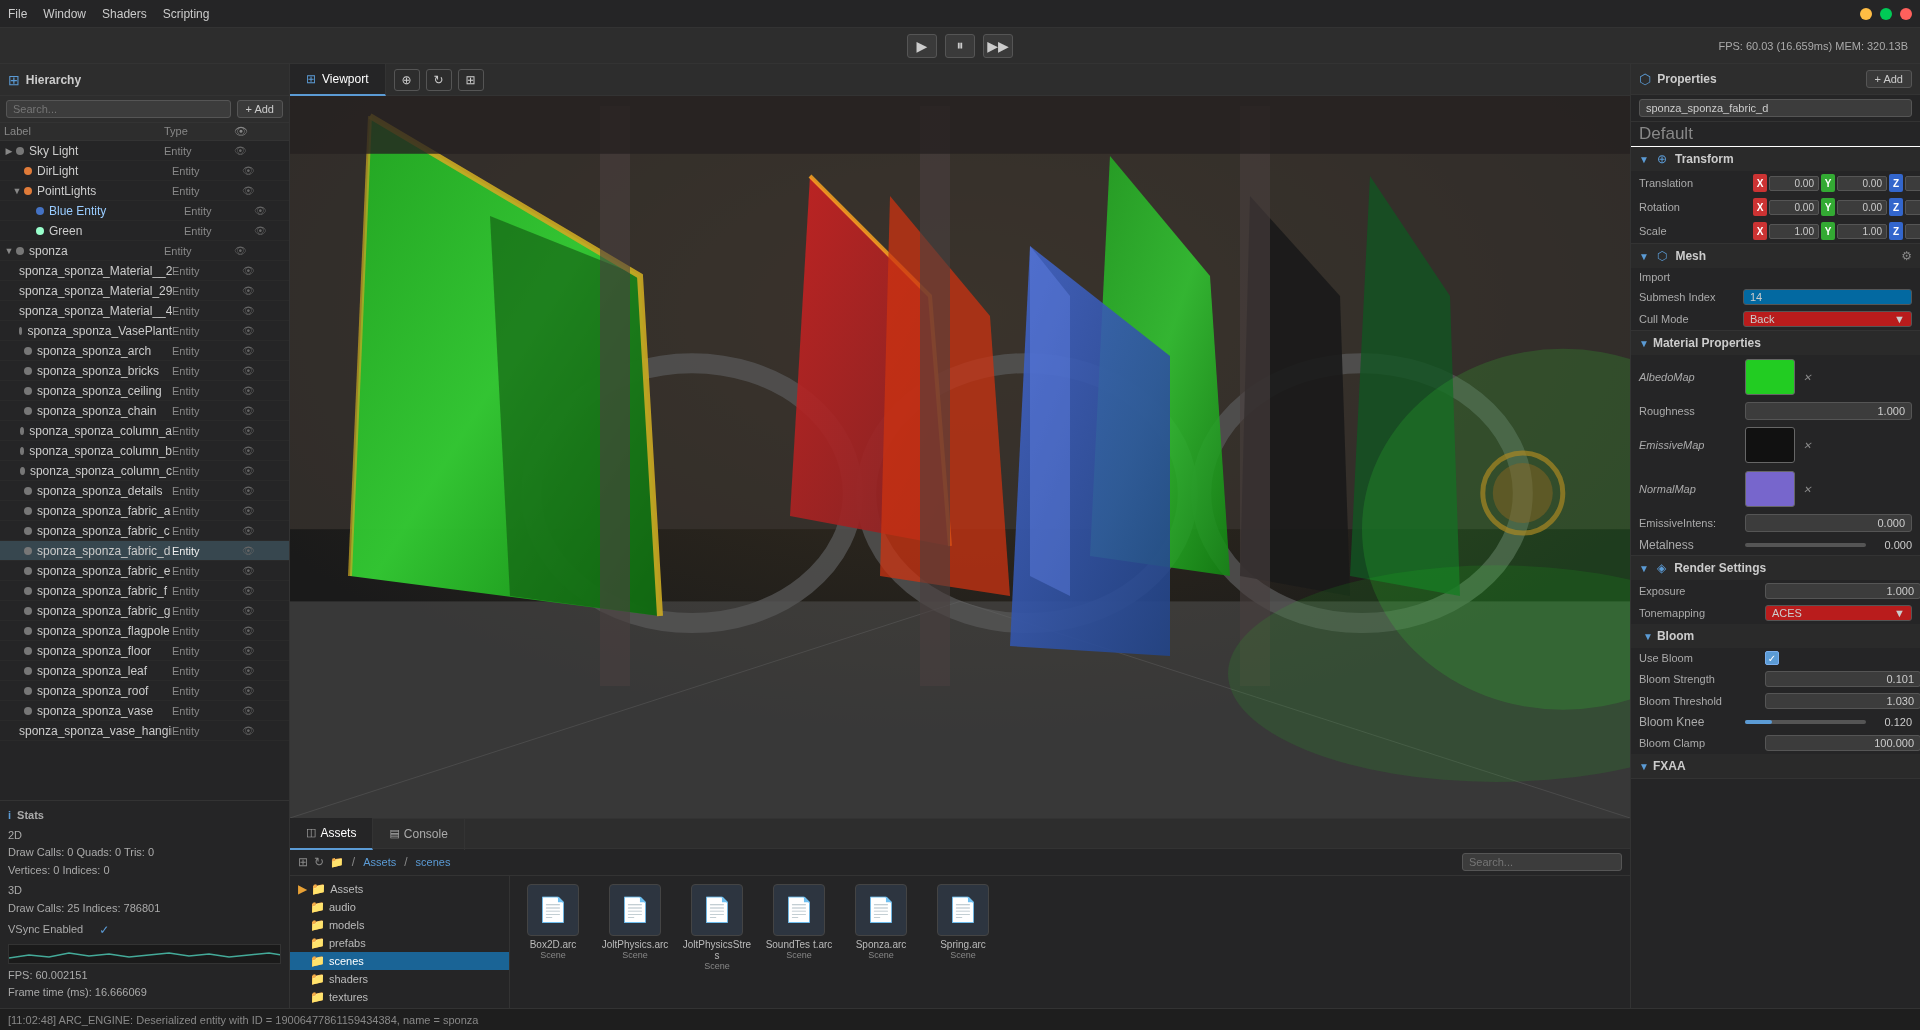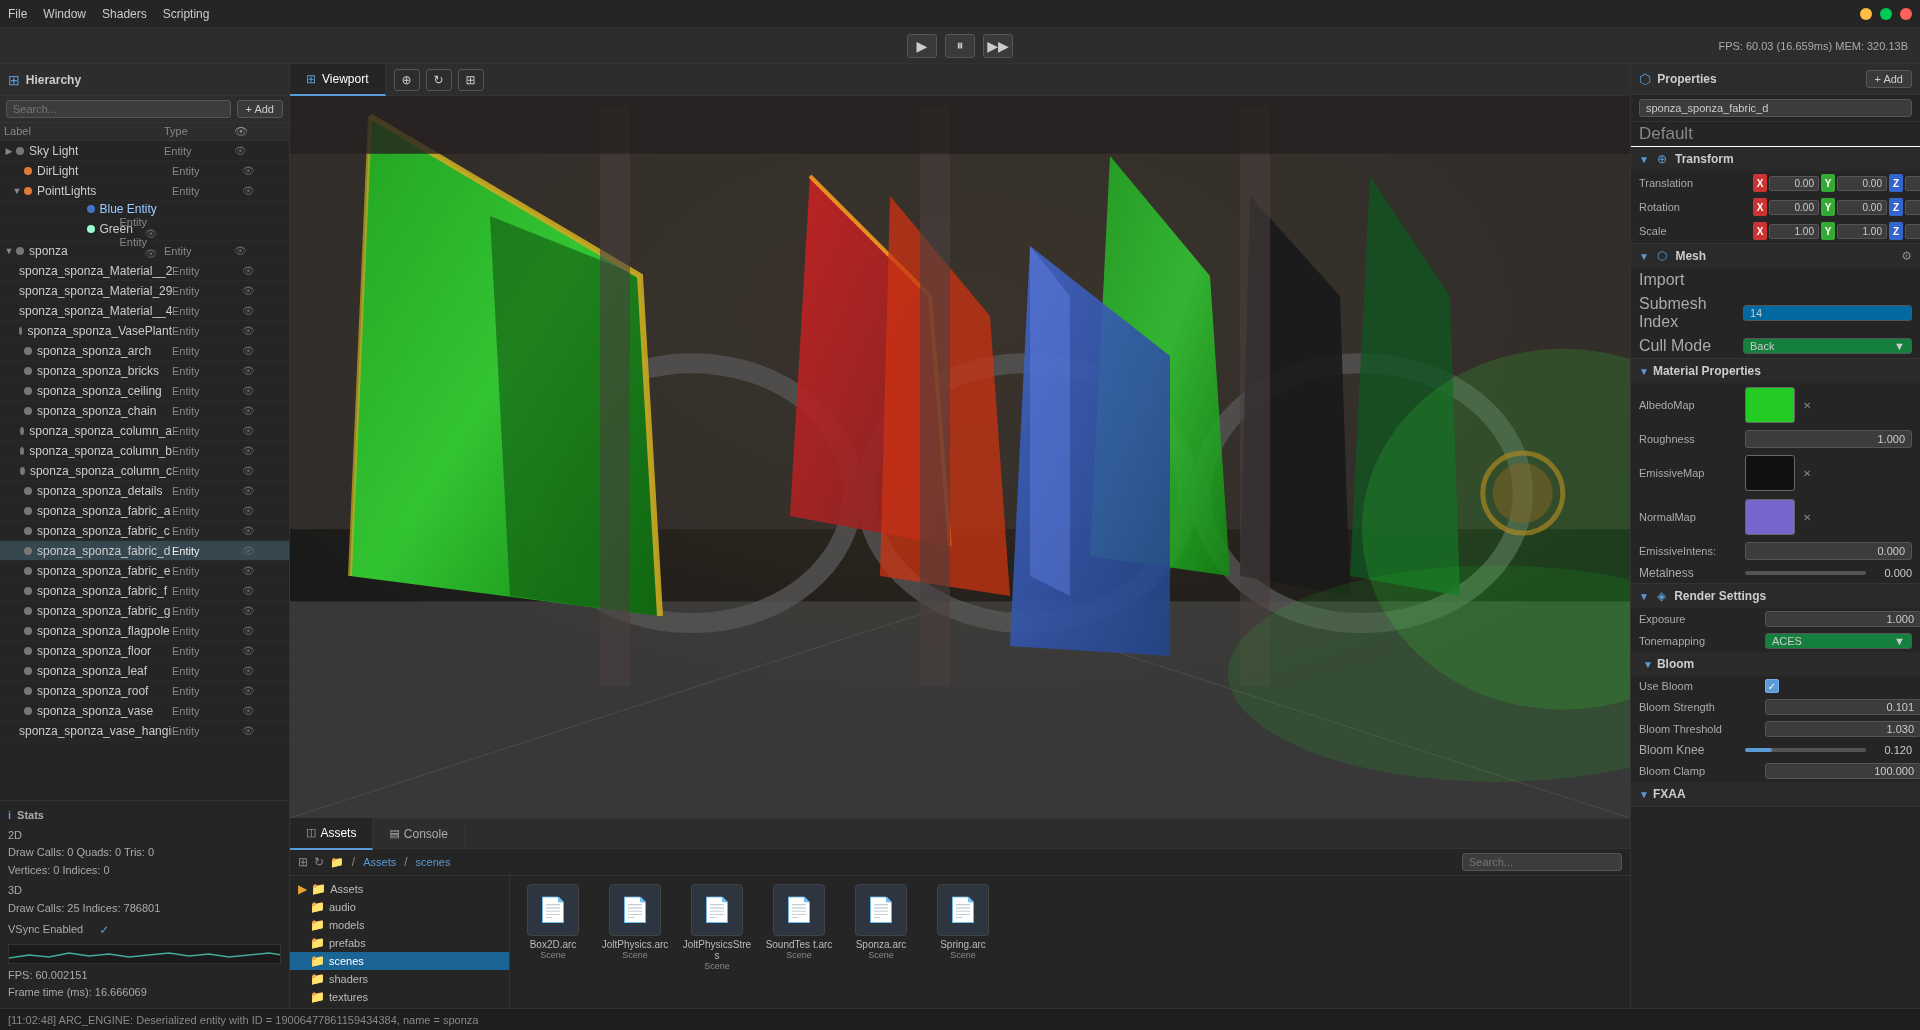--- a/index.html
+++ b/index.html
@@ -178,21 +178,21 @@
       flex-shrink: 0;
       color: #888;
       font-size: 11px;
     }
     .row-vis {
       width: 20px;
       color: #666;
       font-size: 10px;
     }
     .indent1 { padding-left: 12px; }
-    .indent2 { padding-left: 24px; flex-direction: column; }
+    .indent2 { padding-left: 24px; }
 
     .tree-icon {
       width: 10px; height: 10px;
       display: inline-flex; align-items: center; justify-content: center;
       color: #888; font-size: 9px;
     }
     .entity-dot {
       width: 8px; height: 8px;
       border-radius: 50%;
       display: inline-block;
@@ -474,49 +474,50 @@
       text-align: right;
     }
 
     
     .prop-row-single {
       display: flex;
       align-items: center;
       padding: 3px 8px;
       gap: 4px;
     }
-    .prop-label-s { flex-shrink: 0; font-size: 16px; color: #aaa; width: 100px; }
+    .prop-label-s { flex-shrink: 0; font-size: 11px; color: #aaa; width: 100px; }
     .prop-input {
       flex: 1;
       background: #0369a1;
       border: 1px solid #555;
       color: #ccc;
       padding: 1px 6px;
       font-size: 11px;
       border-radius: 3px;
     }
     .dropdown-input {
       flex: 1;
-      background: #15803d;
+      background: #b91c1c;
       border: 1px solid #555;
       color: #ccc;
       padding: 1px 6px;
       font-size: 11px;
       border-radius: 3px;
       display: flex;
       align-items: center;
       justify-content: space-between;
     }
 
     
     .mat-prop-row {
       display: flex;
       align-items: center;
       padding: 4px 8px;
       gap: 6px;
+      font-style: italic;
     }
     .mat-label { font-size: 11px; color: #aaa; width: 100px; flex-shrink: 0; }
     .color-swatch {
       width: 50px; height: 36px;
       border: 1px solid #666;
       border-radius: 3px;
       cursor: pointer;
       flex-shrink: 0;
     }
     .swatch-x { color: #888; font-size: 10px; margin-left: 2px; cursor: pointer; }

